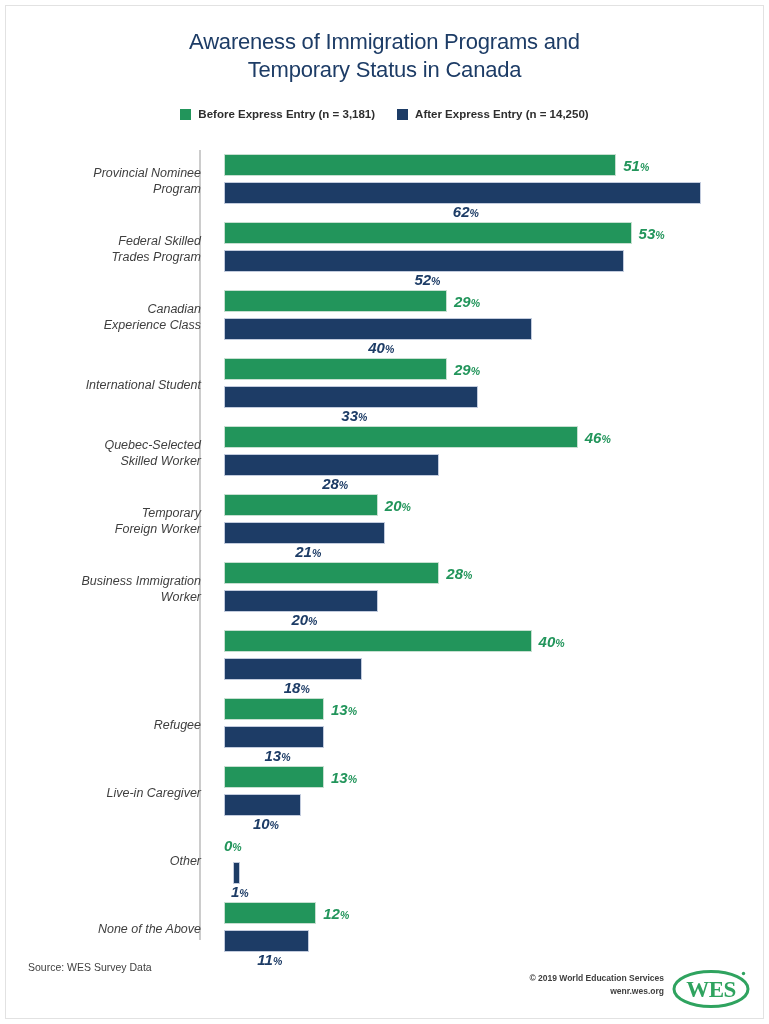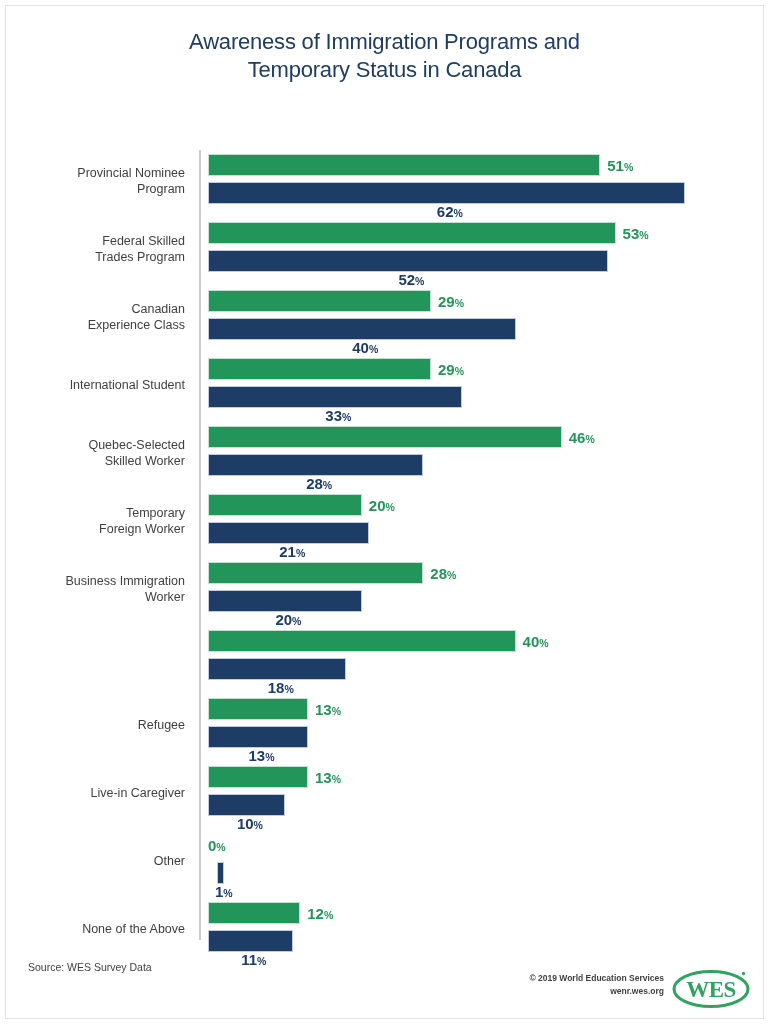--- a/index.html
+++ b/index.html
@@ -82,23 +82,24 @@
   .axis-line {
     position: absolute;
     left: 199px;
     top: 2px;
     width: 2px;
     height: 790px;
     background: #cccccc;
   }
   .rows {
     position: absolute;
-    left: 0;
+    left: 16px;
     top: 0;
     width: 683px;
+    font-style: italic;
   }
   .group {
     position: relative;
     height: 68px;
   }
   .cat-label {
     position: absolute;
     left: 10px;
     width: 175px;
     text-align: right;
@@ -170,20 +171,30 @@
 <body>
 
 <div class="page">
   <div class="page-frame"></div>
 
   <div class="title">
     <div>Awareness of Immigration Programs and</div>
     <div>Temporary Status in Canada</div>
   </div>
 
+  <div class="legend">
+    <div class="legend-item">
+      <span class="legend-swatch green"></span>
+      <span class="legend-label">Before Express Entry  (n = 3,181)</span>
+    </div>
+    <div class="legend-item">
+      <span class="legend-swatch navy"></span>
+      <span class="legend-label">After Express Entry (n = 14,250)</span>
+    </div>
+  </div>
 
   <div class="plot">
     <div class="axis-line"></div>
     <div class="rows" id="rows">
         <div class="group">
           <div class="cat-label">Provincial Nominee
 Program</div>
           <div class="bar-row r1">
             <div class="bar green" style="width: 392.19px;"></div>
             <span class="val green"><span>51</span><span class="pct">%</span></span>

